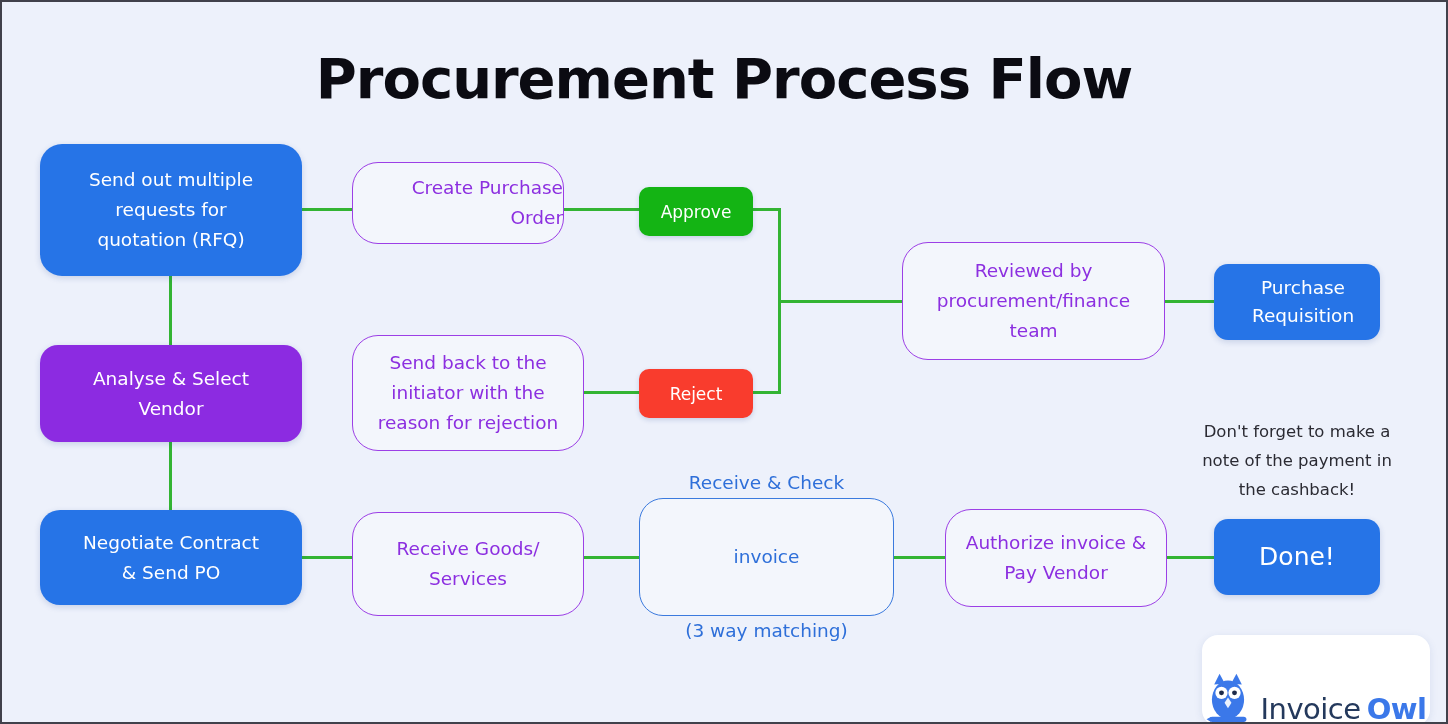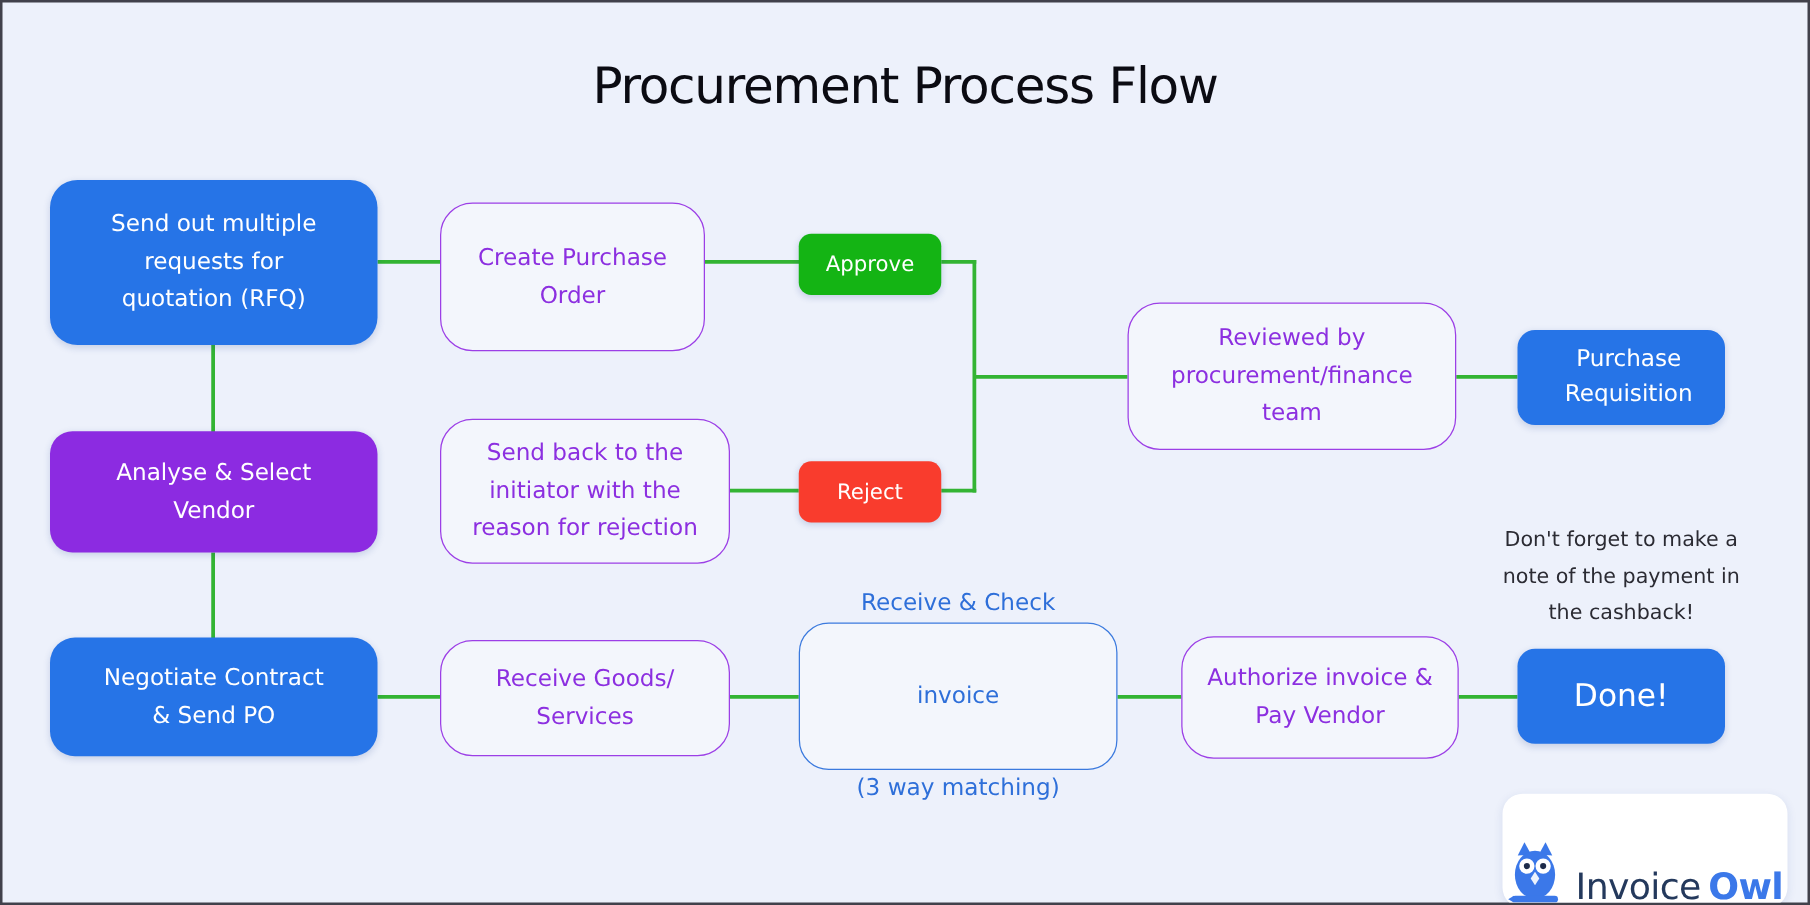--- a/index.html
+++ b/index.html
@@ -3,21 +3,21 @@
 <meta charset="utf-8">
 <style>
   html,body{margin:0;padding:0;background:#dfe3ee;}
   #canvas{
     position:relative;width:1448px;height:724px;box-sizing:border-box;
     background:var(--bg);border:2px solid var(--frame);overflow:hidden;
     font-family:"DejaVu Sans","Liberation Sans",sans-serif;
   }
   .title{
     position:absolute;left:0;top:44px;width:100%;text-align:center;
-    font-size:40px;font-weight:400;letter-spacing:-1px;color:var(--title);
+    font-size:56px;font-weight:700;letter-spacing:-1px;color:var(--title);
   }
   .node{
     position:absolute;display:flex;flex-direction:column;align-items:center;
     justify-content:center;text-align:center;box-sizing:border-box;
   }
   .node .ln{display:block;white-space:nowrap;}
   .fill{color:#fff;font-size:18.5px;line-height:30px;box-shadow:0 2px 6px rgba(30,60,140,.18);}
   .fill-blue{background:var(--blue);border-radius:20px;}
   .fill-purple{background:var(--purple);border-radius:18px;}
   .btn{color:#fff;font-size:17px;line-height:22px;border-radius:10px;box-shadow:0 2px 5px rgba(30,60,140,.18);}
@@ -36,29 +36,29 @@
     position:absolute;left:1200px;top:633px;width:228px;height:91px;
     background:var(--card);border-radius:16px;display:flex;align-items:flex-end;
     justify-content:center;gap:9px;box-shadow:0 2px 8px rgba(30,60,140,.10);
   }
   .logo-text{font-size:29px;letter-spacing:-.5px;}
   .logo-word1{color:var(--logoDark);}
   .logo-word2{color:var(--logoBlue);font-weight:700;margin-left:6px;}
   .done-text{font-size:25px;}
   
   .n-rfq{left:38px;top:142px;width:262px;height:132px;border-radius:22px;}
-  .n-create-po{left:350px;top:160px;width:212px;height:119px;}
+  .n-create-po{left:350px;top:160px;width:212px;height:82px;align-items:flex-end;}
   .n-approve{left:637px;top:185px;width:114px;height:49px;}
   .n-reviewed{left:900px;top:240px;width:263px;height:118px;}
   .n-requisition{left:1212px;top:262px;width:166px;height:76px;padding-left:12px;}
   .n-analyse{left:38px;top:343px;width:262px;height:97px;}
   .n-sendback{left:350px;top:333px;width:232px;height:116px;}
   .n-reject{left:637px;top:367px;width:114px;height:49px;}
   .n-negotiate{left:38px;top:508px;width:262px;height:95px;}
-  .n-receive-goods{left:350px;top:510px;width:232px;height:93px;}
+  .n-receive-goods{left:350px;top:510px;width:232px;height:104px;}
   .n-invoice-check{left:637px;top:496px;width:255px;height:118px;gap:44px;}
   .n-authorize{left:943px;top:507px;width:222px;height:98px;}
   .n-done{left:1212px;top:517px;width:166px;height:76px;}
 </style>
 </head>
 <body>
 
 <div id="canvas">
 
   <div class="title">Procurement Process Flow</div>

